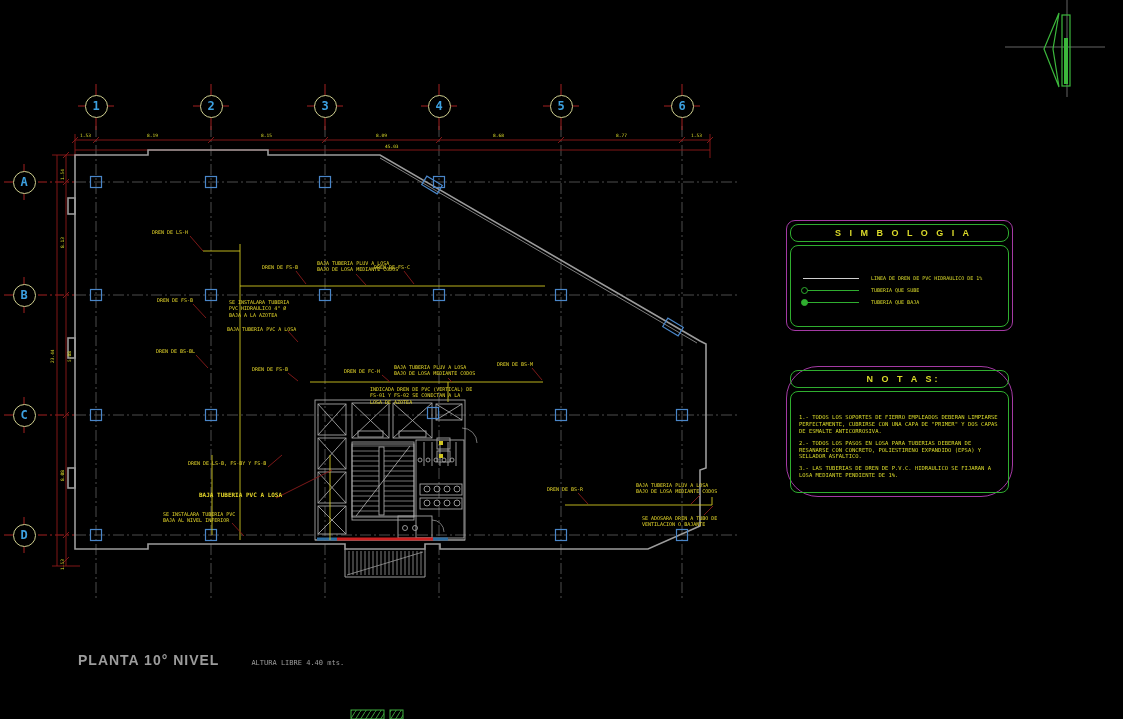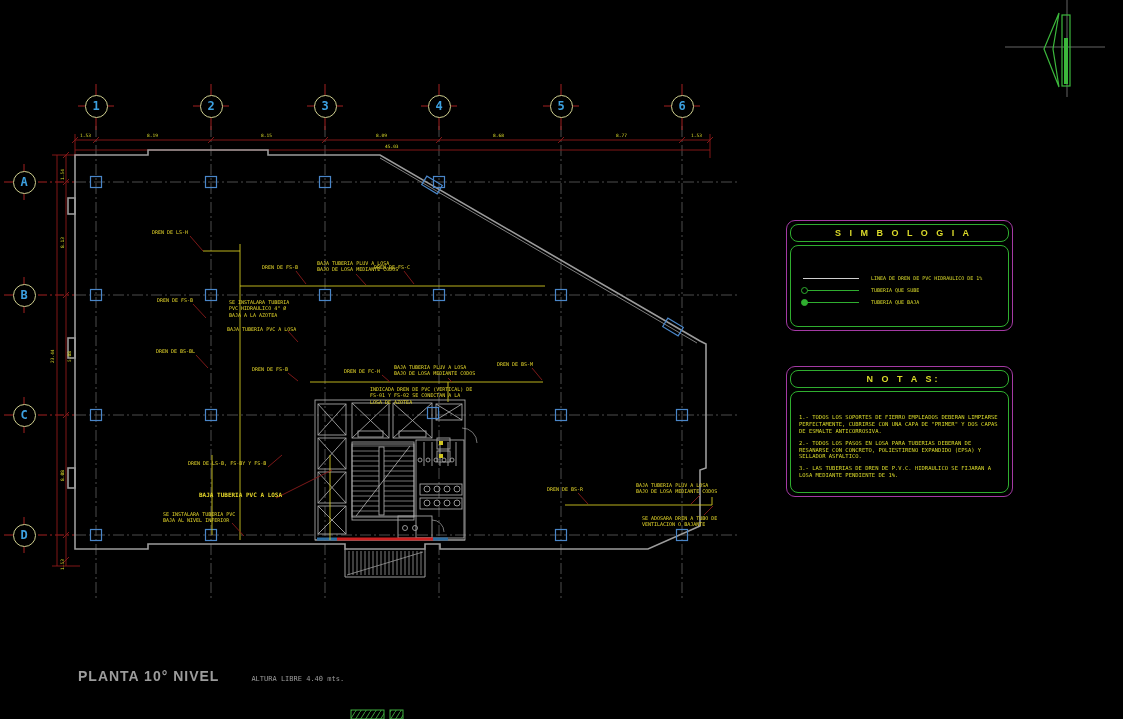--- a/index.html
+++ b/index.html
@@ -22,21 +22,21 @@
   .lrow{display:flex;align-items:center;height:12px;}
   .sym{width:56px;height:8px;position:relative;flex:none;margin-right:12px;}
   .sym .ln{position:absolute;left:0;right:0;top:4px;border-top:1px solid #cfcfcf;}
   .sym.green .ln{border-top:1px solid #2fae2f;}
   .sym .c{position:absolute;left:-2px;top:1px;width:5px;height:5px;border:1px solid #2fae2f;
           border-radius:50%;background:#000;}
   .sym.fill .c{background:#2fae2f;}
   .lbl{color:#d9d92a;font:5px/1 "DejaVu Sans Mono",monospace;}
   #notes-list{padding:22px 8px 8px 8px;}
   .note{color:#d9d92a;font:5.5px/1.25 "DejaVu Sans Mono",monospace;margin-bottom:5px;}
-  #titleblock{position:absolute;left:78px;top:653px;z-index:4;display:flex;align-items:baseline;margin-top:16px;}
+  #titleblock{position:absolute;left:78px;top:653px;z-index:4;display:flex;align-items:baseline;}
   #plan-title{color:#9c9c9c;font:bold 14px/1 "Liberation Sans",sans-serif;letter-spacing:1px;}
   #plan-subtitle{color:#9c9c9c;font:7px/1 "DejaVu Sans Mono",monospace;margin-left:32px;}
 </style>
 </head>
 <body>
 
 <div id="canvas">
 
   <svg width="1123" height="719" viewBox="0 0 1123 719">
     <defs>
@@ -340,21 +340,21 @@
             <span class="sym green fill">
               <span class="ln"></span>
               <span class="c"></span>
             </span>
             <span class="lbl">TUBERIA QUE BAJA</span>
           </div>
         </div>
     </div>
   </div>
 
-  <div class="panel" style="left:786px;top:366px;width:219px;">
+  <div class="panel" style="left:786px;top:366px;width:219px;border-radius:32px;">
     <div class="panel-title">N O T A S:</div>
     <div class="panel-body" style="min-height:74px;">
       <div id="notes-list">
           <div class="note">1.- TODOS LOS SOPORTES DE FIERRO EMPLEADOS DEBERAN LIMPIARSE PERFECTAMENTE, CUBRIRSE CON UNA CAPA DE "PRIMER" Y DOS CAPAS DE ESMALTE ANTICORROSIVA.</div>
           <div class="note">2.- TODOS LOS PASOS EN LOSA PARA TUBERIAS DEBERAN DE RESANARSE CON CONCRETO, POLIESTIRENO EXPANDIDO (EPSA) Y SELLADOR ASFALTICO.</div>
           <div class="note">3.- LAS TUBERIAS DE DREN DE P.V.C. HIDRAULICO SE FIJARAN A LOSA MEDIANTE PENDIENTE DE 1%.</div>
         </div>
     </div>
   </div>
 

